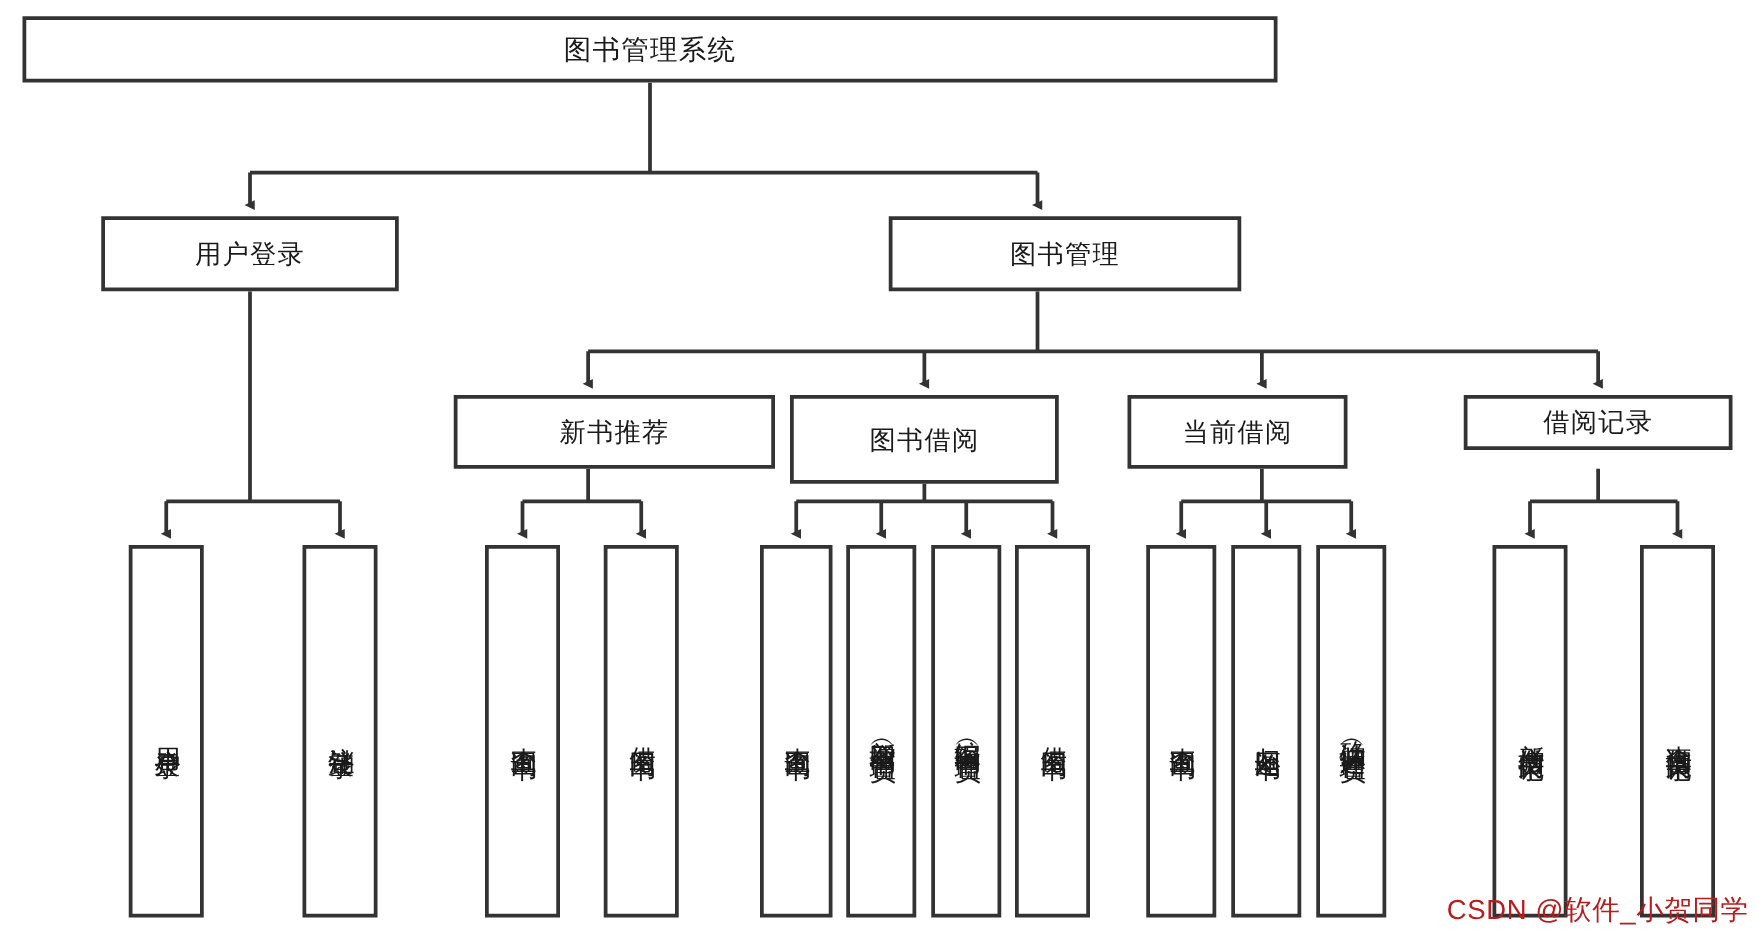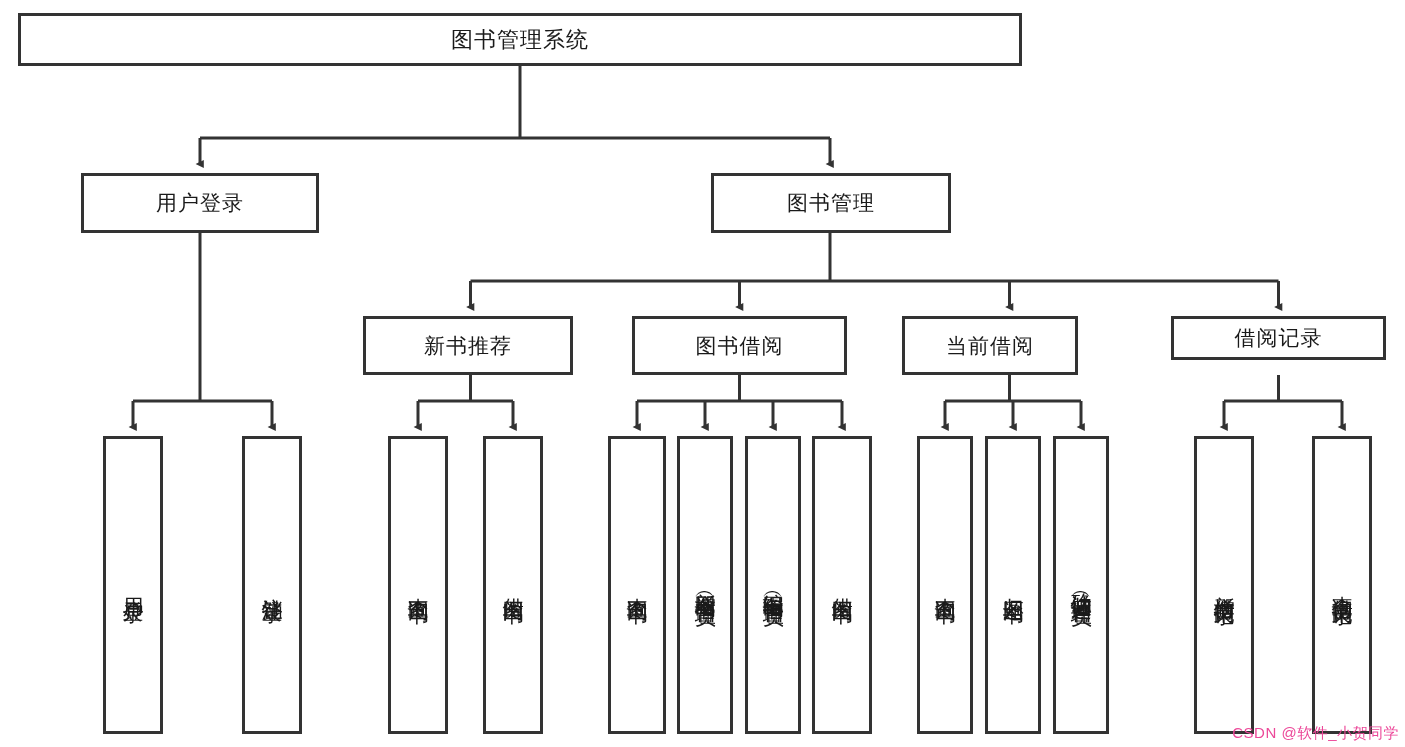--- a/index.html
+++ b/index.html
@@ -8,22 +8,22 @@
   #diagram{position:relative;width:1405px;height:747px;}
   svg.links{position:absolute;inset:0;width:1405px;height:747px;}
   .node{position:absolute;box-sizing:border-box;background:#ffffff;
         border:3px solid #333333;display:flex;align-items:center;
         justify-content:center;text-align:center;color:#1a1a1a;}
   .node.h{font-size:21px;letter-spacing:1px;}
   .node.v{writing-mode:vertical-rl;text-orientation:upright;
           font-size:21px;line-height:1.25;letter-spacing:2px;
           padding:6px 0;}
   .node.root{font-size:22px;}
-  .watermark{position:absolute;right:6px;bottom:4px;font-size:15px;
-             color:#ec4899;white-space:nowrap;letter-spacing:.5px;}
+  .watermark{position:absolute;right:6px;bottom:4px;font-size:22px;
+             color:#b91c1c;white-space:nowrap;letter-spacing:.5px;}
 </style>
 </head>
 <body>
 
 <div id="diagram">
   <svg class="links" viewBox="0 0 1405 747">
     <defs>
       <marker id="arrow" markerWidth="9" markerHeight="9" refX="4.5" refY="4.2" orient="auto" markerUnits="userSpaceOnUse">
         <path d="M0.6,0.4 L8.4,0.4 L4.5,8.6 Z" fill="#333333"></path>
       </marker>
@@ -64,27 +64,27 @@
         <path d="M1342,401 L1342,427" marker-end="url(#arrow)"></path>
       </g>
   </svg>
   <div id="node-layer">
       <div class="node h root" style="left: 18px; top: 13px; width: 1004px; height: 53px;">
         <span>图书管理系统</span>
       </div>
       <div class="node h" style="left: 81px; top: 173px; width: 238px; height: 60px;">
         <span>用户登录</span>
       </div>
-      <div class="node h" style="left: 711px; top: 173px; width: 240px; height: 60px; text-align: right;">
+      <div class="node h" style="left: 711px; top: 173px; width: 282px; height: 60px; text-align: right;">
         <span>图书管理</span>
       </div>
-      <div class="node h" style="left: 363px; top: 316px; width: 210px; height: 59px;">
+      <div class="node h" style="left: 363px; top: 316px; width: 257px; height: 59px;">
         <span>新书推荐</span>
       </div>
-      <div class="node h" style="left: 632px; top: 316px; width: 215px; height: 59px;">
+      <div class="node h" style="left: 632px; top: 316px; width: 215px; height: 71px;">
         <span>图书借阅</span>
       </div>
       <div class="node h" style="left: 902px; top: 316px; width: 176px; height: 59px;">
         <span>当前借阅</span>
       </div>
       <div class="node h" style="left: 1171px; top: 316px; width: 215px; height: 44px;">
         <span>借阅记录</span>
       </div>
       <div class="node v" style="left: 103px; top: 436px; width: 60px; height: 298px;">
         <span>用户登录</span>

